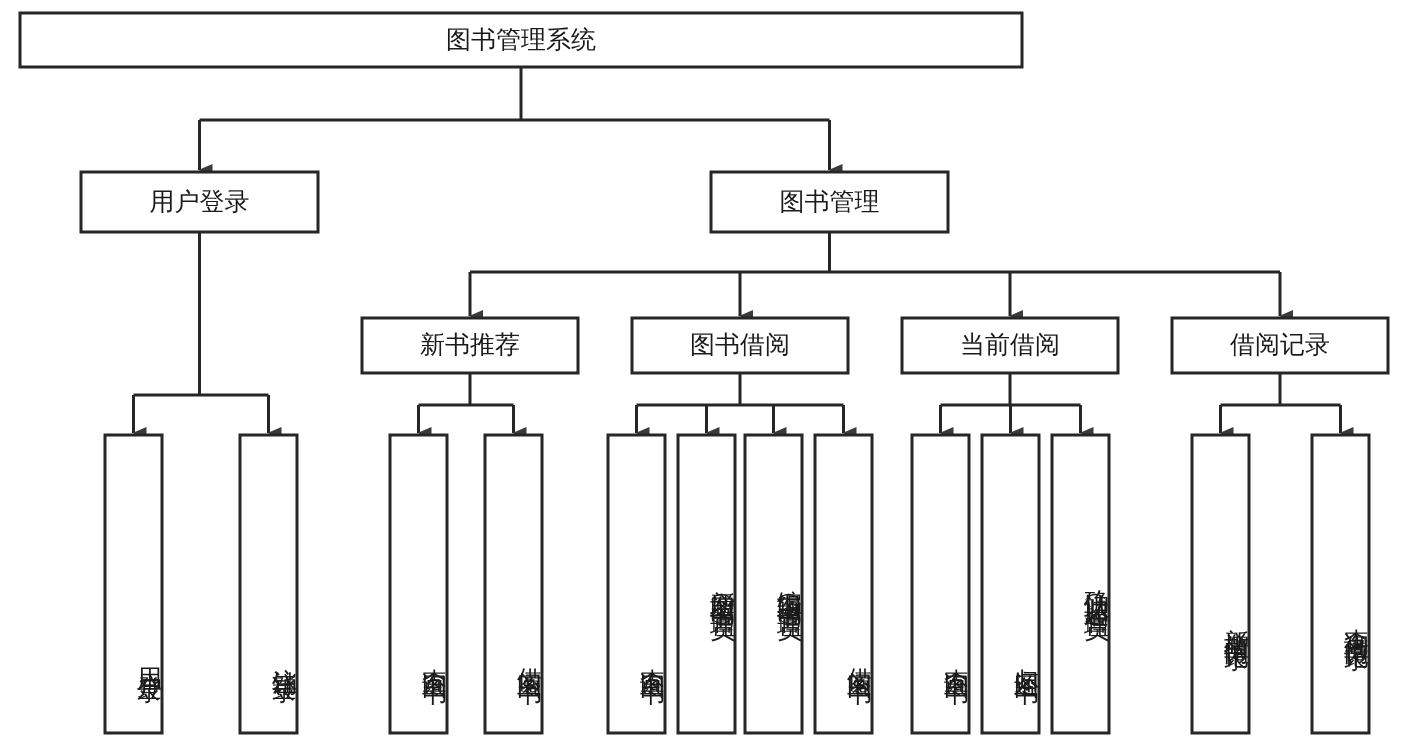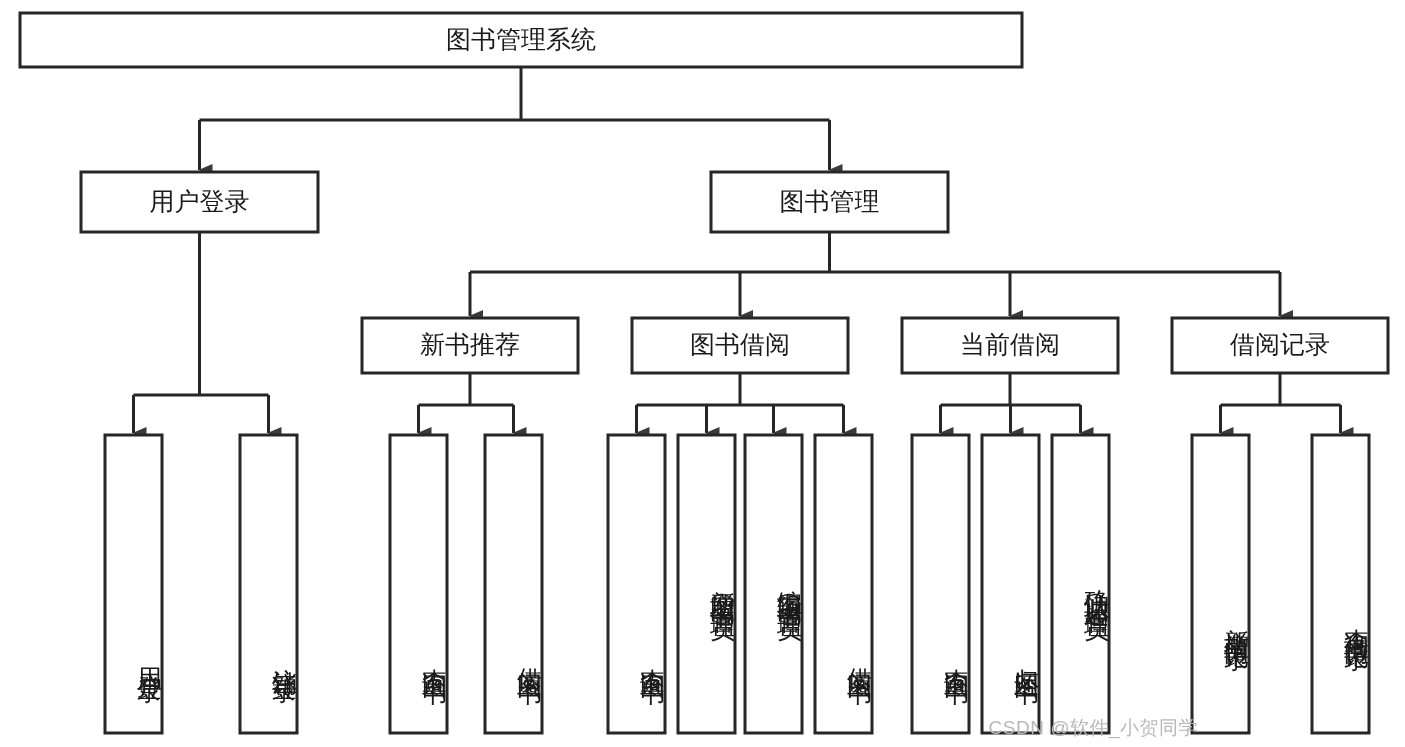--- a/index.html
+++ b/index.html
@@ -200,14 +200,13 @@
       <div class="leaf-label-wrap" style="left: 678px; top: 441px; width: 57px; height: 286px; padding-top: 4px;">新增图书（管理员）</div>
       <div class="leaf-label-wrap" style="left: 745px; top: 441px; width: 57px; height: 286px; padding-top: 4px;">编辑图书（管理员）</div>
       <div class="leaf-label-wrap" style="left: 815px; top: 441px; width: 57px; height: 286px; padding-top: 72px;">借阅图书</div>
       <div class="leaf-label-wrap" style="left: 912px; top: 441px; width: 57px; height: 286px; padding-top: 72px;">查询图书</div>
       <div class="leaf-label-wrap" style="left: 982px; top: 441px; width: 57px; height: 286px; padding-top: 72px;">归还图书</div>
       <div class="leaf-label-wrap" style="left: 1052px; top: 441px; width: 57px; height: 286px; padding-top: 4px;">确认归还（管理员）</div>
       <div class="leaf-label-wrap" style="left: 1192px; top: 441px; width: 57px; height: 286px; padding-top: 36px;">新增借阅记录</div>
       <div class="leaf-label-wrap" style="left: 1312px; top: 441px; width: 57px; height: 286px; padding-top: 36px;">查询借阅记录</div>
     </div>
 
-  <div class="watermark">CSDN @软件_小贺同学</div>
 </div>
 
 </body></html>

